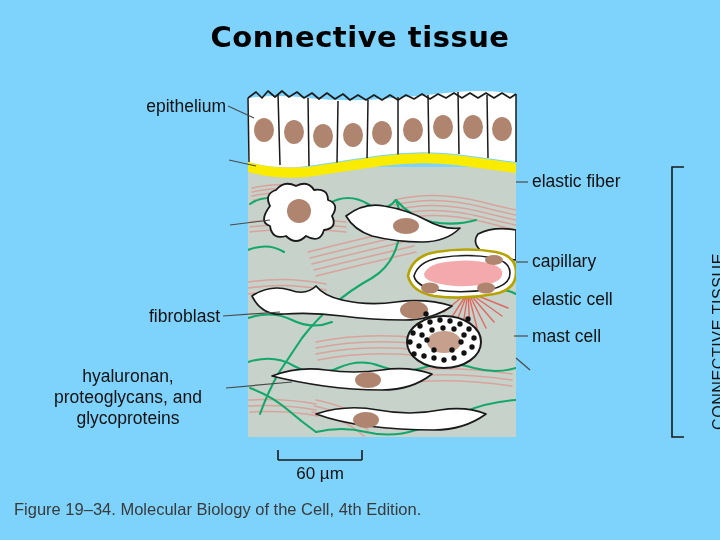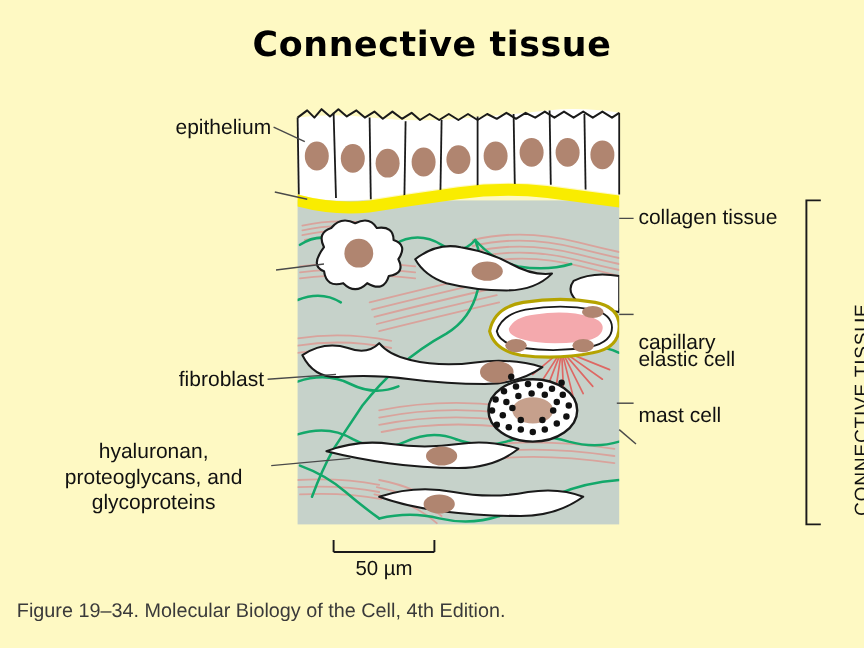--- a/index.html
+++ b/index.html
@@ -12,21 +12,21 @@
     height: 540px;
     overflow: hidden;
     font-family: "Liberation Sans", sans-serif;
     position: relative;
   }
   #slide {
     position: absolute;
     left: 0; top: 0;
     width: 720px;
     height: 540px;
-    background: #fef9c3;
+    background: #7dd3fc;
   }
   #title {
     position: absolute;
     left: 0;
     top: 20px;
     width: 720px;
     text-align: center;
     font-family: "DejaVu Sans", sans-serif;
     font-weight: bold;
     font-size: 29px;
@@ -333,29 +333,29 @@
     <div class="lbl lbl-left" style="left:92px; top:26px; width:118px;">epithelium</div>
 
 
 
     <div class="lbl multiline" style="left:16px; top:296px; width:192px;">hyaluronan,
 proteoglycans, and
 glycoproteins</div>
 
     <div class="lbl lbl-left" style="left:100px; top:236px; width:104px;">fibroblast</div>
 
-    <div class="lbl lbl-right" style="left:516px; top:101px;">collagen tissue</div>
-
-    <div class="lbl lbl-right" style="left:516px; top:181px;margin-top:24px;">capillary</div>
+    <div class="lbl lbl-right" style="left:516px; top:101px;">elastic fiber</div>
+
+    <div class="lbl lbl-right" style="left:516px; top:181px;">capillary</div>
 
     <div class="lbl lbl-right" style="left:516px; top:219px;">elastic cell</div>
 
-    <div class="lbl lbl-right" style="left:516px; top:256px;margin-top:10px;">mast cell</div>
+    <div class="lbl lbl-right" style="left:516px; top:256px;">mast cell</div>
 
     <div id="bracket-label" style="left:694px; top:360px;">CONNECTIVE TISSUE</div>
 
-    <div id="scalebar-label" style="left:262px; top:394px; width:84px; text-align:center;">50 µm</div>
+    <div id="scalebar-label" style="left:262px; top:394px; width:84px; text-align:center;">60 µm</div>
 
   </div>
 
   <div id="caption">Figure 19–34. Molecular Biology of the Cell, 4th Edition.</div>
 
 </div>
 
 </body></html>

